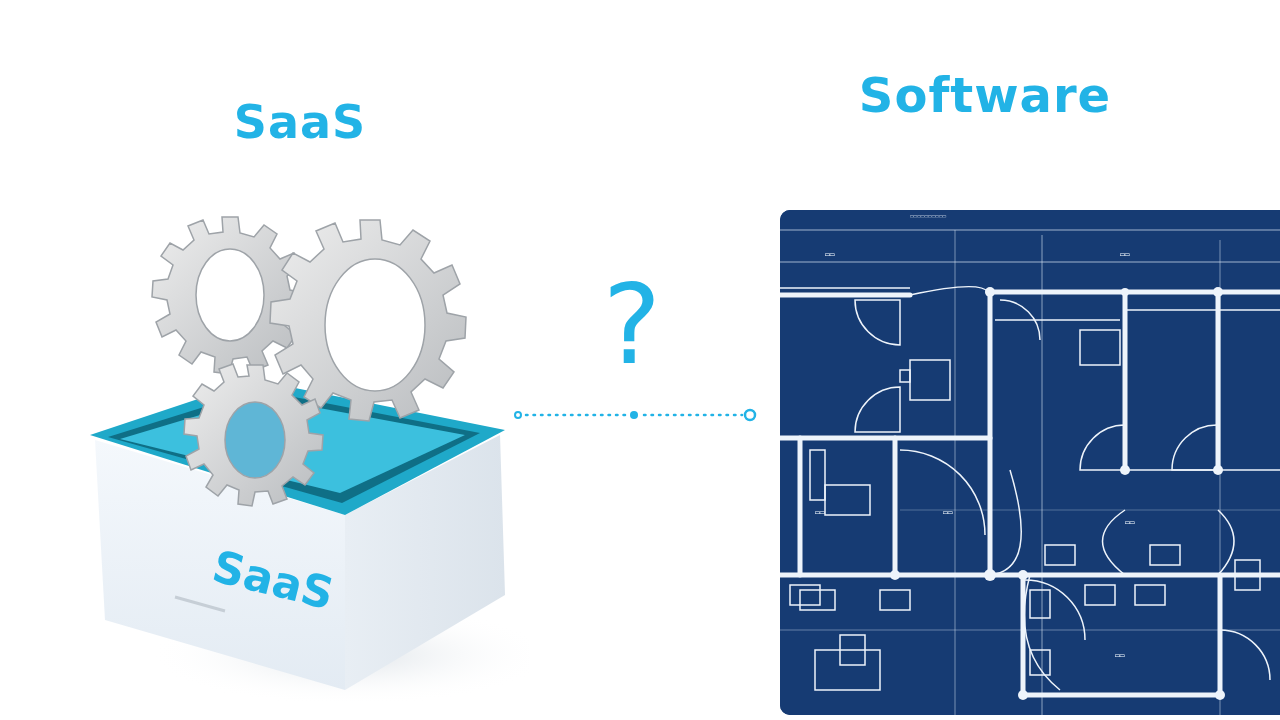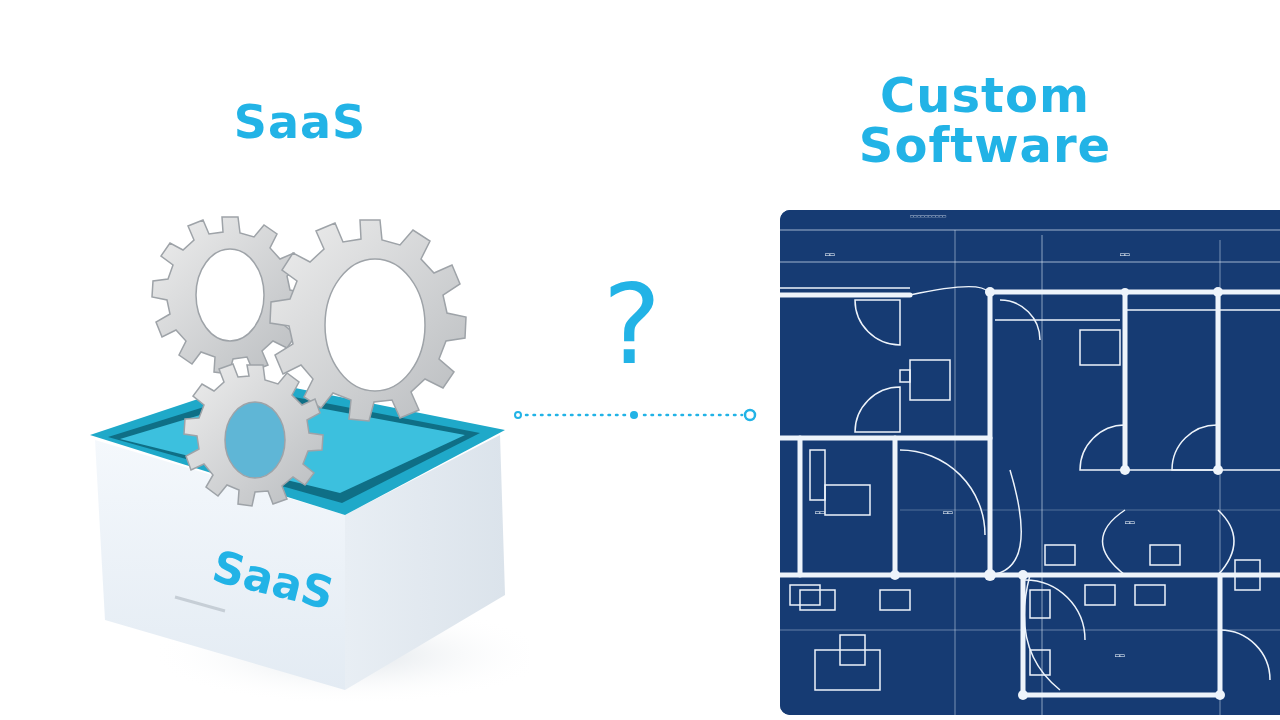--- a/index.html
+++ b/index.html
@@ -24,21 +24,20 @@
   #saas-illustration { position: absolute; left: 80px; top: 185px; width: 450px; height: 520px; }
   #blueprint { position: absolute; left: 780px; top: 210px; width: 500px; height: 505px; border-radius: 10px 0 0 10px; overflow: hidden; background: #163b73; }
   .box-label { font-family: "DejaVu Sans", sans-serif; font-weight: bold; }
 </style>
 </head>
 <body>
 
 <div id="saas-title" class="title">SaaS</div>
 
 <div id="custom-title" class="title">
-  <div>Custom</div>
   <div>Software</div>
 </div>
 
 <div id="question">?</div>
 
 <svg id="connector" viewBox="0 0 260 30">
   <circle cx="8" cy="15" r="3" fill="none" stroke="#22b3e6" stroke-width="2"></circle>
   <line x1="16" y1="15" x2="116" y2="15" stroke="#22b3e6" stroke-width="2.5" stroke-dasharray="1.5 6" stroke-linecap="round"></line>
   <circle cx="124" cy="15" r="4" fill="#22b3e6"></circle>
   <line x1="134" y1="15" x2="232" y2="15" stroke="#22b3e6" stroke-width="2.5" stroke-dasharray="1.5 6" stroke-linecap="round"></line>

